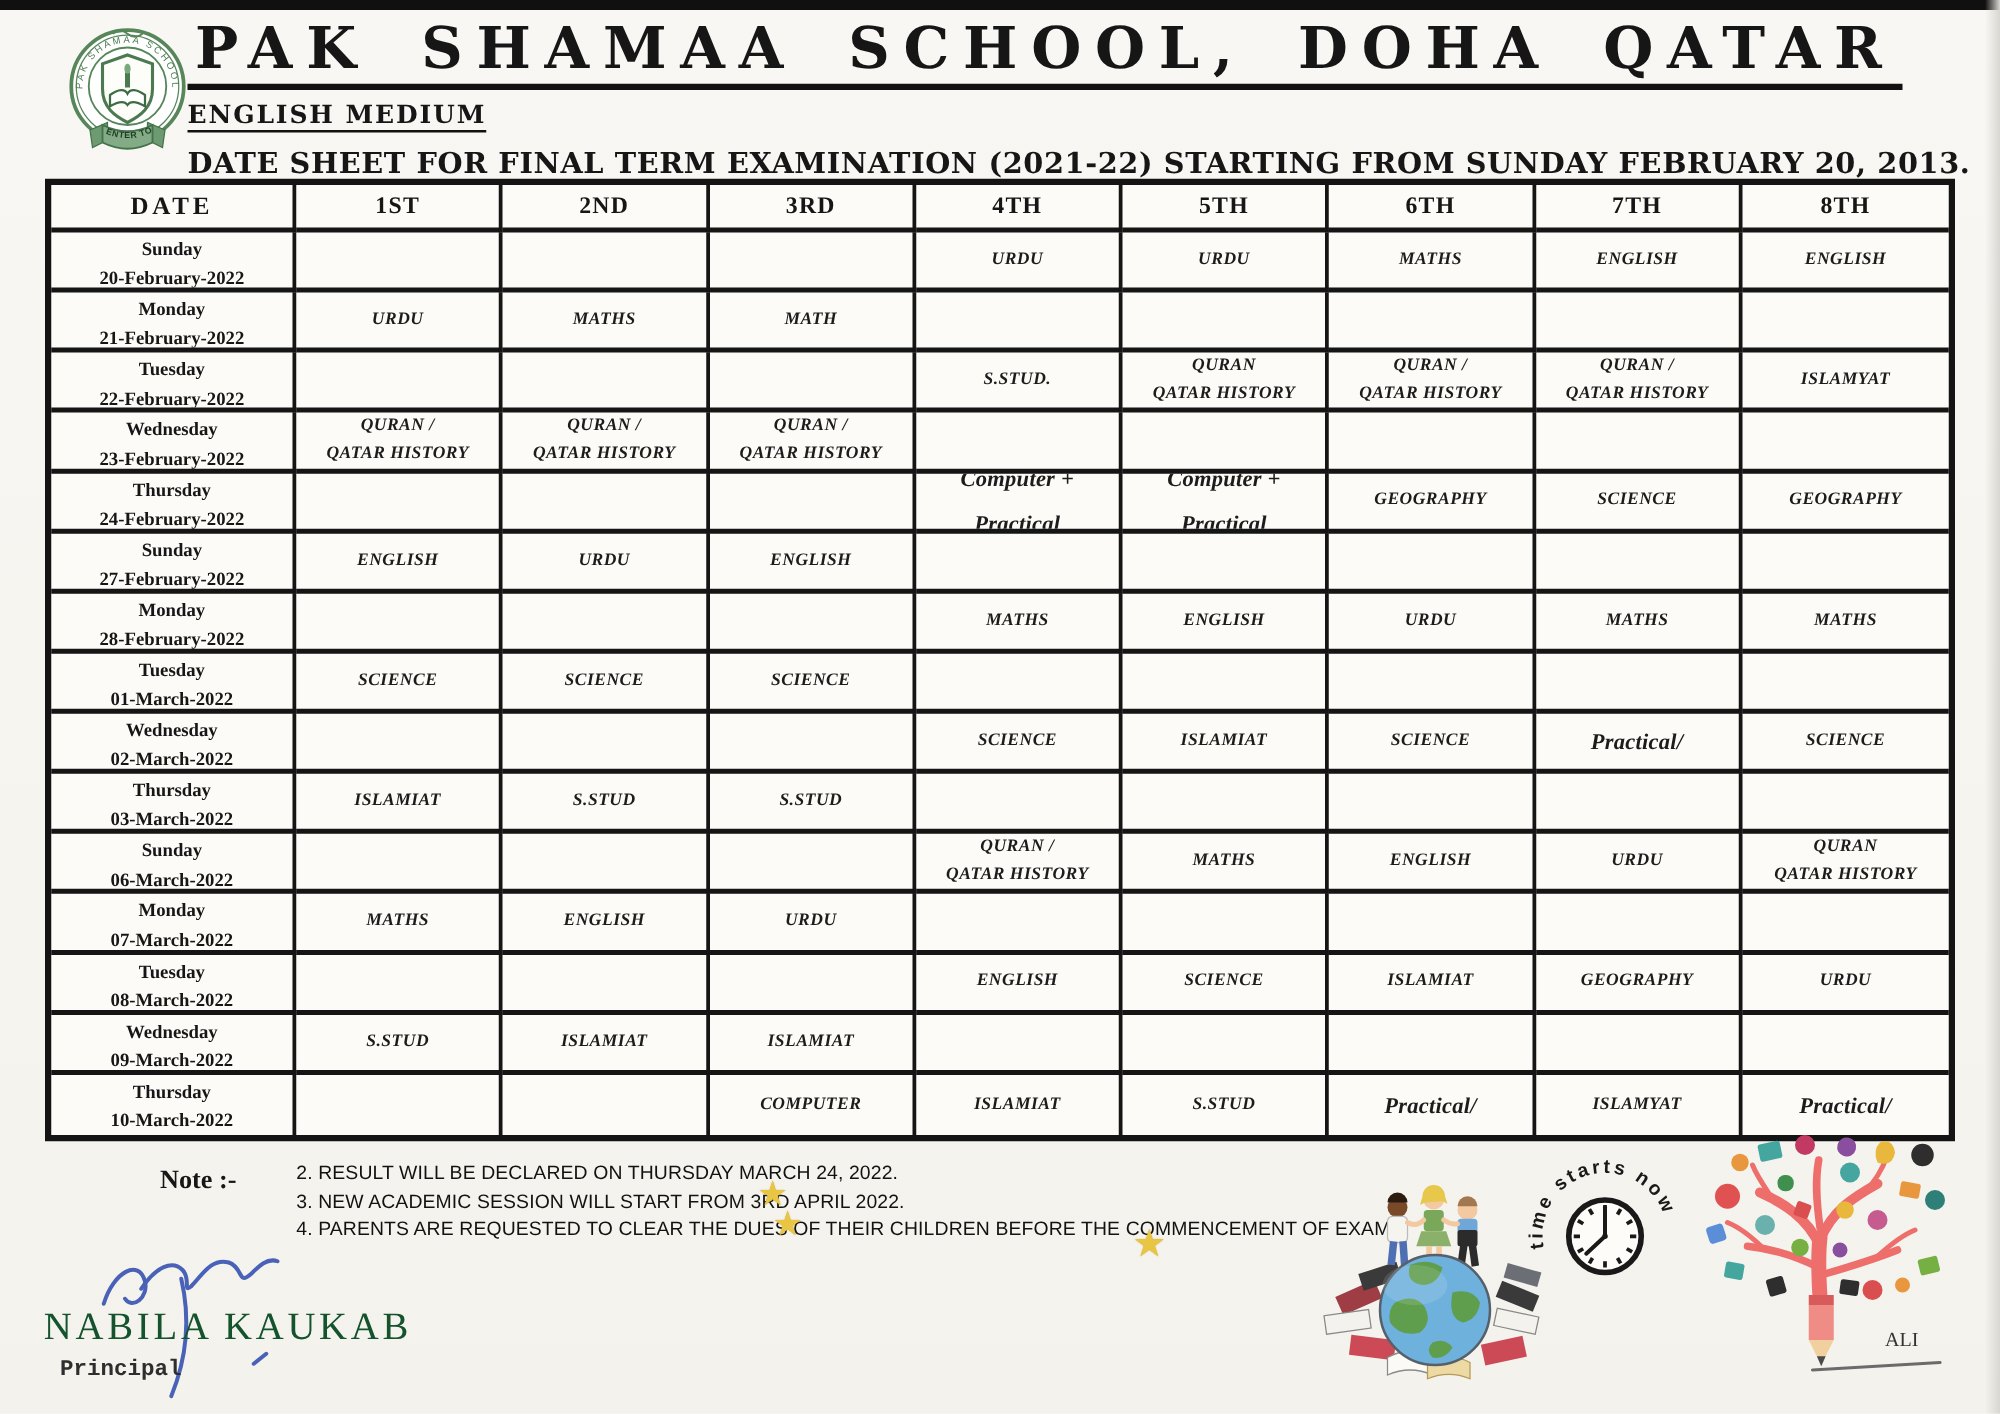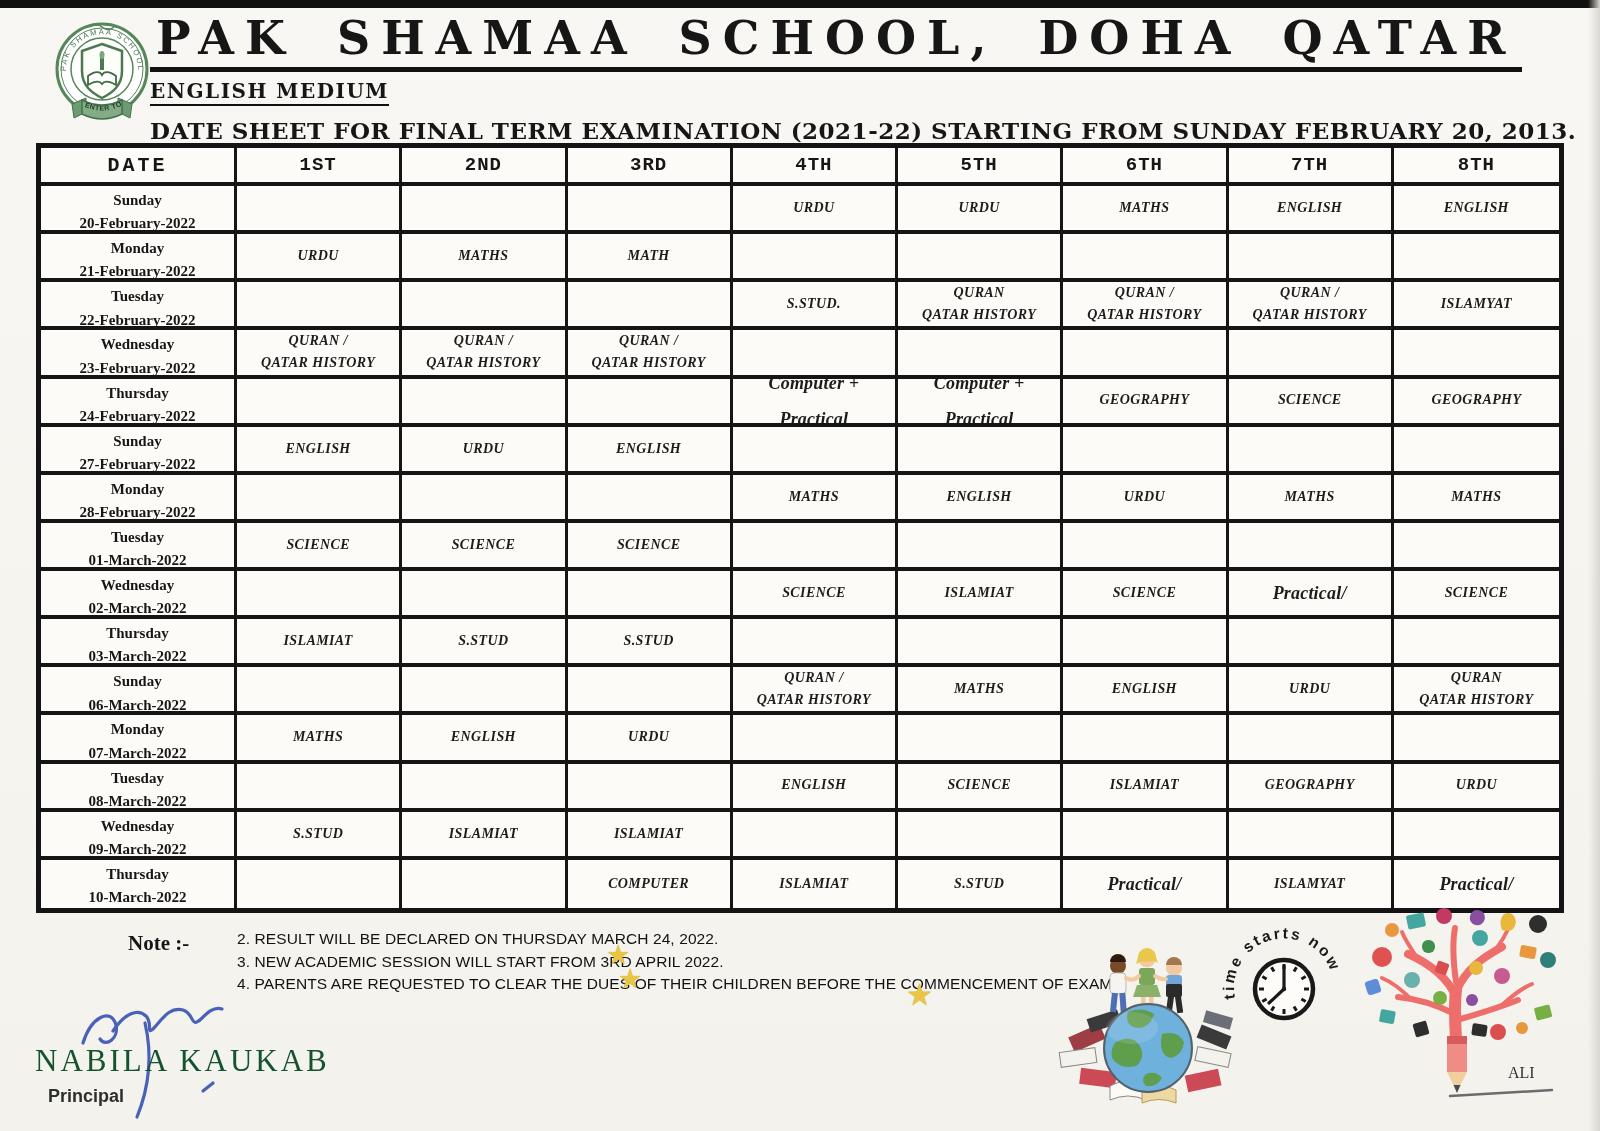--- a/index.html
+++ b/index.html
@@ -35,21 +35,21 @@
     grid-template-rows:38px repeat(15,1fr);
   }
   .cell{
     border-right:3px solid #151515;border-bottom:4px solid #151515;
     display:flex;flex-direction:column;align-items:center;justify-content:center;
     text-align:center;box-sizing:border-box;overflow:hidden;
   }
   .grid > .cell:nth-child(9n){border-right:none;}
   .grid > .cell:nth-last-child(-n+9){border-bottom:none;}
   .cell.head{
-    font-family:Liberation Mono, monospace;font-weight:bold;font-size:19px;
+    font-family:Liberation Serif, serif;font-weight:bold;font-size:19px;
     letter-spacing:1px;
   }
   .cell.datehead{font-size:20px;letter-spacing:3px;}
   .cell.datecell{
     font-weight:bold;font-size:15px;line-height:1.55;padding:3px 2px;
     justify-content:space-between;
   }
   .cell.subject{
     font-style:italic;font-weight:bold;font-size:14px;line-height:1.6;
     letter-spacing:0.4px;white-space:pre-line;color:#1c1c1c;
@@ -61,21 +61,21 @@
   .notes{position:absolute;left:237px;top:928px;font-family:"Liberation Sans",sans-serif;
     font-size:15.5px;line-height:22.5px;color:#121212;letter-spacing:0.1px;}
   .star{position:absolute;color:#e9c544;text-shadow:0 0 1px #c79b23;}
   .star1{left:606px;top:939px;font-size:27px;}
   .star2{left:618px;top:963px;font-size:27px;}
   .star3{left:906px;top:977px;font-size:30px;}
   
   .sig-svg{position:absolute;left:55px;top:985px;width:240px;height:150px;}
   .sig-name{position:absolute;left:35px;top:1043px;font-family:"Liberation Serif",serif;
     font-size:31px;letter-spacing:3px;color:#14532d;}
-  .sig-title{position:absolute;left:48px;top:1086px;font-family:Liberation Sans, sans-serif;
+  .sig-title{position:absolute;left:48px;top:1086px;font-family:Liberation Mono, monospace;
     font-weight:bold;font-size:18px;color:#2e2e2e;}
   
   .globe-svg{position:absolute;left:1058px;top:938px;width:185px;height:172px;}
   .clock-svg{position:absolute;left:1218px;top:916px;width:136px;height:115px;}
   .tree-svg{position:absolute;left:1352px;top:902px;width:215px;height:205px;}
   .footer-mark{position:absolute;left:1508px;top:1064px;font-family:Liberation Serif, serif;
     font-size:16px;color:#333;}
 </style>
 </head>
 <body>

